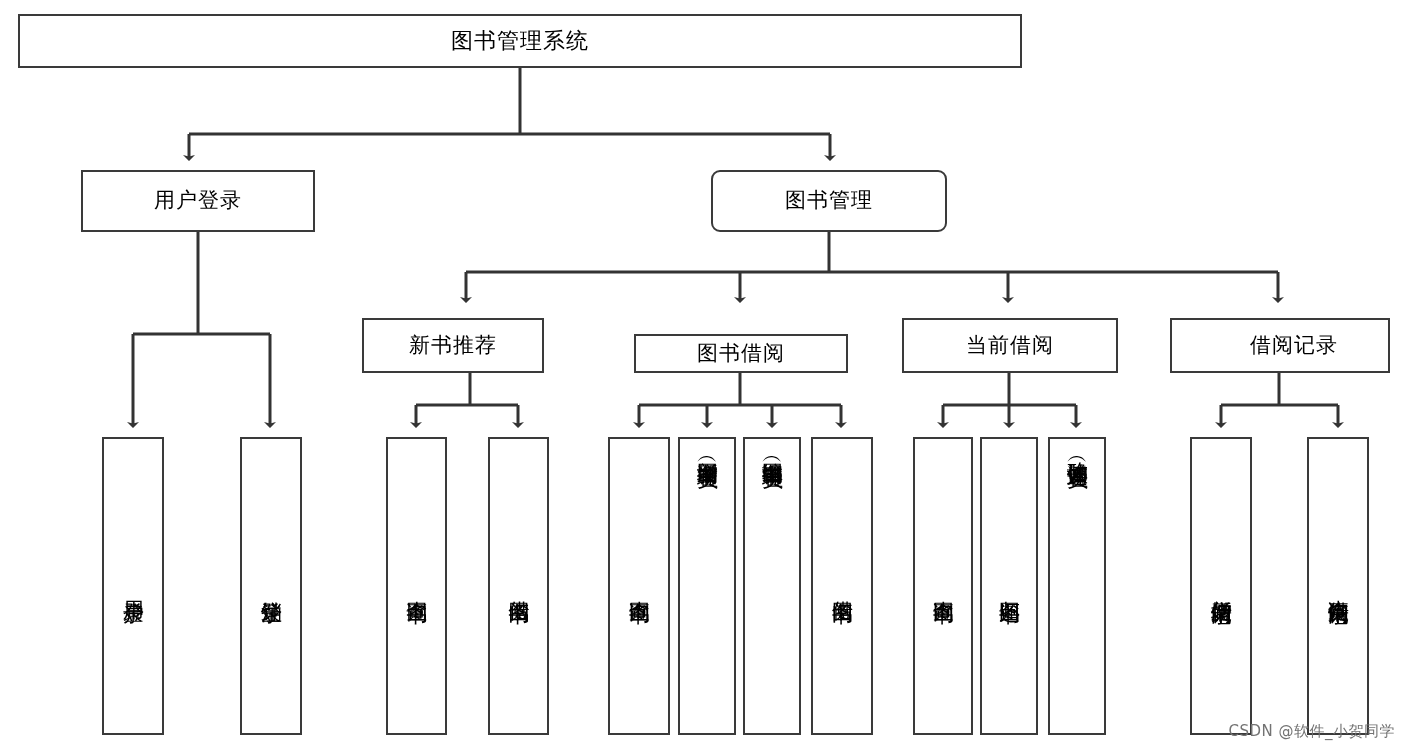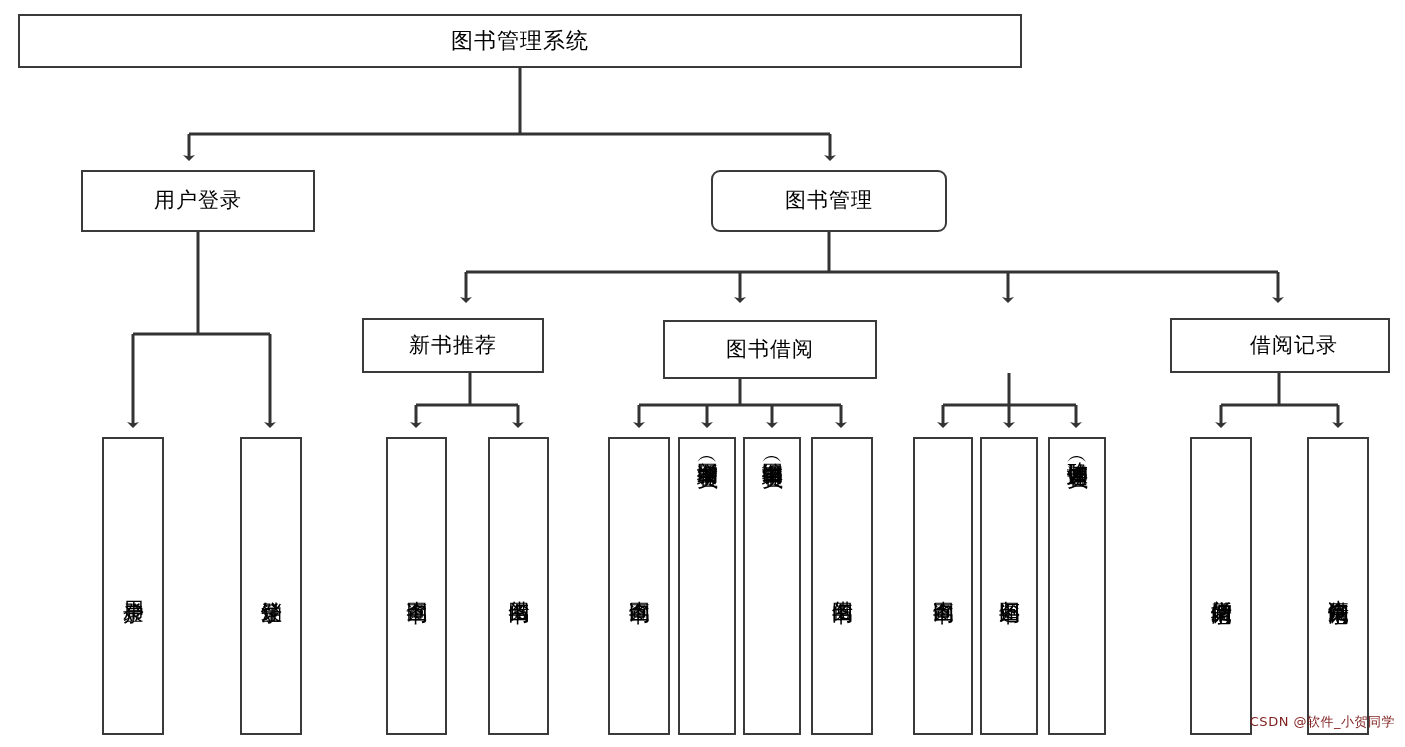--- a/index.html
+++ b/index.html
@@ -66,23 +66,23 @@
     padding-top: 6px;
     box-sizing: border-box;
   }
   .vtext-wrap.mid {
     align-items: center;
     padding-top: 0;
   }
   #watermark {
     position: absolute;
     right: 10px;
-    bottom: 16px;
-    font-size: 13px;
-    color: #7f1d1d;
+    bottom: 6px;
+    font-size: 15px;
+    color: #737373;
     letter-spacing: 0.5px;
     z-index: 3;
     white-space: nowrap;
   }
 </style>
 </head>
 <body>
 
 <div id="canvas">
 
@@ -146,22 +146,25 @@
   <div class="node horiz" style="left:81px; top:170px; width:234px; height:62px;">
     <span>用户登录</span>
   </div>
   <div class="node horiz" style="left:711px; top:170px; width:236px; height:62px;border-radius:9px;">
     <span>图书管理</span>
   </div>
 
   <div class="node horiz" style="left:362px; top:318px; width:182px; height:55px;">
     <span>新书推荐</span>
   </div>
-  <div class="node horiz" style="left:634px; top:320px; width:214px; height:59px;margin-left:29px;">
+  <div class="node horiz" style="left:634px; top:334px; width:214px; height:39px;">
     <span>图书借阅</span>
+  </div>
+  <div class="node horiz" style="left:902px; top:318px; width:216px; height:55px;">
+    <span>当前借阅</span>
   </div>
   <div class="node horiz" style="left:1170px; top:318px; width:220px; height:55px;padding-left:28px;">
     <span>借阅记录</span>
   </div>
 
   <div class="node vert" style="left:102px; top:437px; width:62px; height:298px;">
     <div class="vtext-wrap mid">
         <span class="vtext">用户登录</span>
       </div>
   </div>

